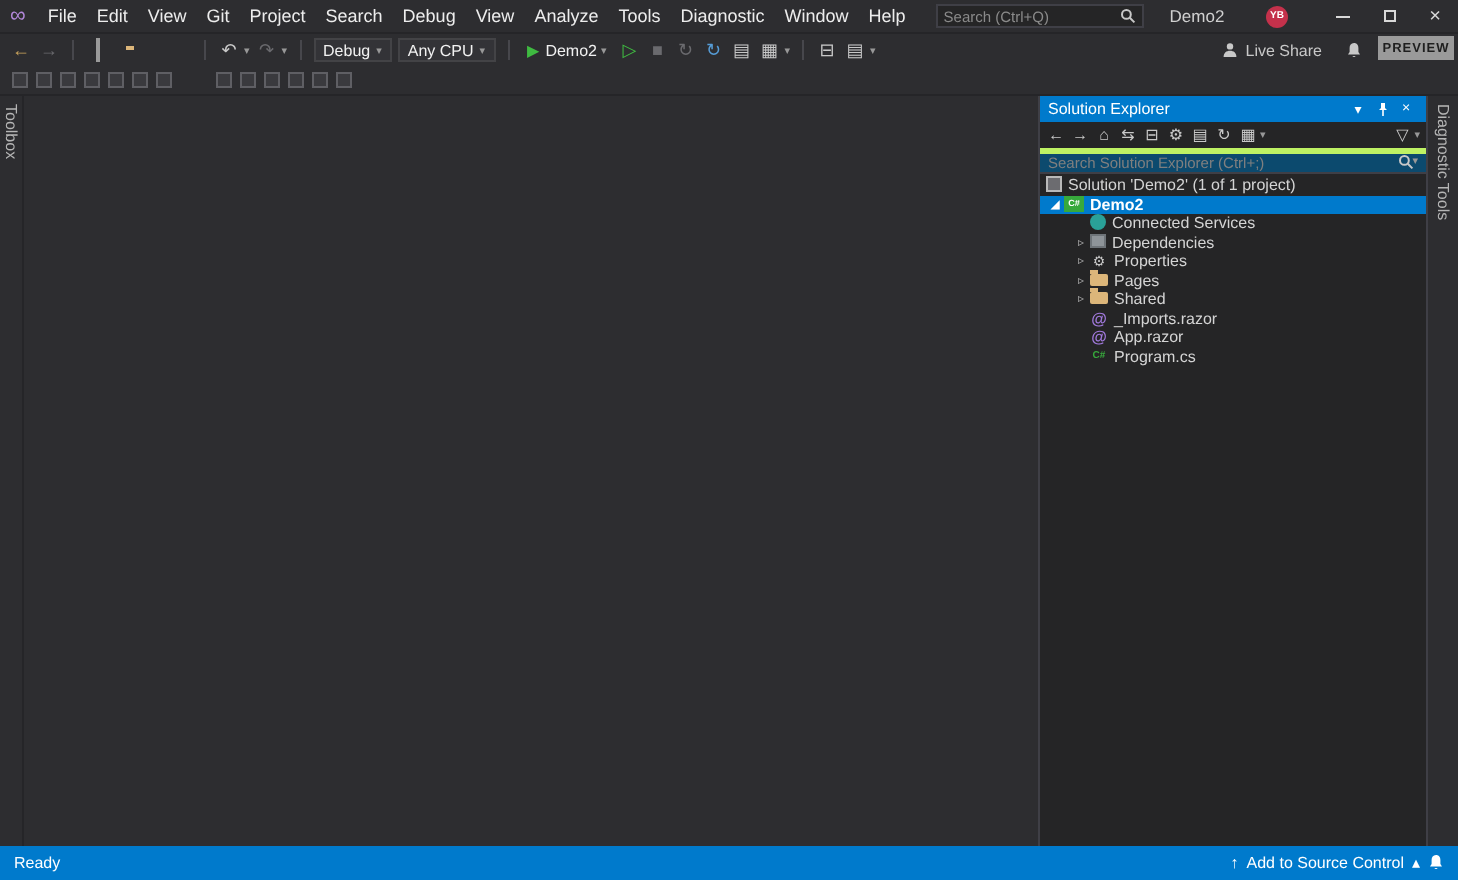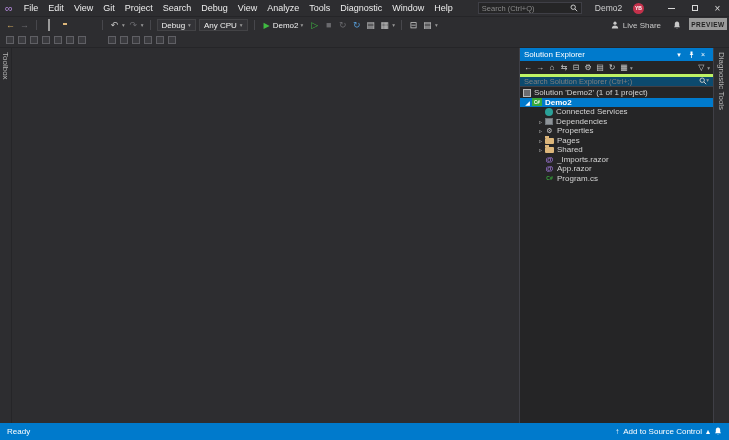--- a/index.html
+++ b/index.html
@@ -3,21 +3,21 @@
 <meta charset="utf-8">
 <style>
   *{margin:0;padding:0;box-sizing:border-box;font-family:"Liberation Sans",sans-serif;}
   body{background:#1e1e1e;}
   .root{position:relative;width:729px;height:440px;background:#2d2d30;overflow:hidden;color:#ccc;}
 
   
   .titlebar{position:absolute;top:0;left:0;right:0;height:17px;background:#2d2d30;display:flex;align-items:center;border-bottom:1px solid #252528;}
   .logo{color:#b287d9;font-size:11px;line-height:11px;margin:0 6px 0 5px;}
   .menu{padding:0 5px;color:#ededed;font-size:9px;cursor:default;}
-  .qsearch{width:104px;height:12px;background:#252526;border:1px solid #3f3f46;display:flex;align-items:center;margin-left:20px;padding:0 3px;}
+  .qsearch{width:104px;height:12px;background:#252526;border:1px solid #3f3f46;display:flex;align-items:center;margin-left:10px;padding:0 3px;}
   .qsearch input{flex:1;background:transparent;border:0;outline:0;color:#bbb;font-size:7.5px;width:70px;}
   .qsearch input::placeholder{color:#8a8a8a;}
   .wtitle{margin-left:13px;color:#d0d0d0;font-size:8.5px;}
   .tbright{margin-left:auto;display:flex;align-items:center;height:100%;}
   .avatar{width:11px;height:11px;border-radius:50%;background:#c4314b;color:#fff;font-size:5px;font-weight:bold;display:flex;align-items:center;justify-content:center;margin-right:16px;}
   .wbtn{width:23px;height:100%;display:flex;align-items:center;justify-content:center;color:#d8d8d8;font-size:10px;}
   .minbar{display:block;width:7px;height:1px;background:#d8d8d8;}
   .maxbox{display:block;width:6px;height:6px;border:1px solid #d8d8d8;}
 
   
@@ -55,21 +55,21 @@
   .se{width:194px;background:#252526;border-left:1px solid #3f3f46;display:flex;flex-direction:column;}
   .se-title{height:13px;background:#007acc;color:#fff;display:flex;align-items:center;padding:0 4px;font-size:8px;flex:none;}
   .se-title .grow{flex:1;}
   .se-tbtn{width:12px;text-align:center;color:#fff;font-size:7px;display:flex;align-items:center;justify-content:center;height:100%;}
   .se-tools{height:13px;display:flex;align-items:center;padding:0 3px;gap:2px;flex:none;background:#252526;}
   .sei{min-width:10px;text-align:center;font-size:8px;color:#c8c8c8;line-height:10px;}
   .se-search{height:13px;border-top:3px solid #bef264;border-bottom:1px solid #3f3f46;background:#0c4a6e;display:flex;align-items:flex-start;padding:0 4px;flex:none;}
   .se-search input{flex:1;background:transparent;border:0;outline:0;color:#bbb;font-size:7.5px;}
   .se-search input::placeholder{color:#7f7f7f;}
   .tree{flex:1;padding-top:1px;overflow:hidden;}
-  .trow{height:9.5px;display:flex;align-items:center;font-size:8px;color:#d4d4d4;white-space:nowrap;}
+  .trow{height:9.5px;display:flex;font-size:8px;color:#d4d4d4;white-space:nowrap;}
   .trow.sel{background:#007acc;color:#fff;}
   .trow.sel .lbl{font-weight:bold;}
   .trow.sel .tw{color:#fff;}
   .lvl0{padding-left:3px;}
   .lvl1{padding-left:3px;}
   .lvl2{padding-left:16px;}
   .tw{width:9px;flex:none;text-align:center;font-size:6px;color:#b0b0b0;}
   .ic{flex:none;margin-right:3px;display:flex;align-items:center;justify-content:center;}
   .i-sol{width:8px;height:8px;border:1px solid #b9b9b9;background:#6c6c70;}
   .i-proj{width:10px;height:8px;background:#37a93c;color:#fff;font-size:4.5px;font-weight:bold;}

